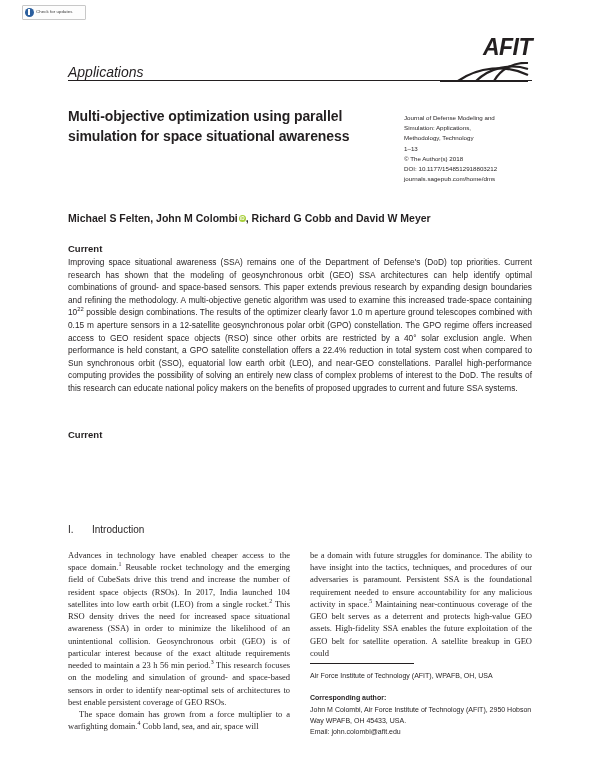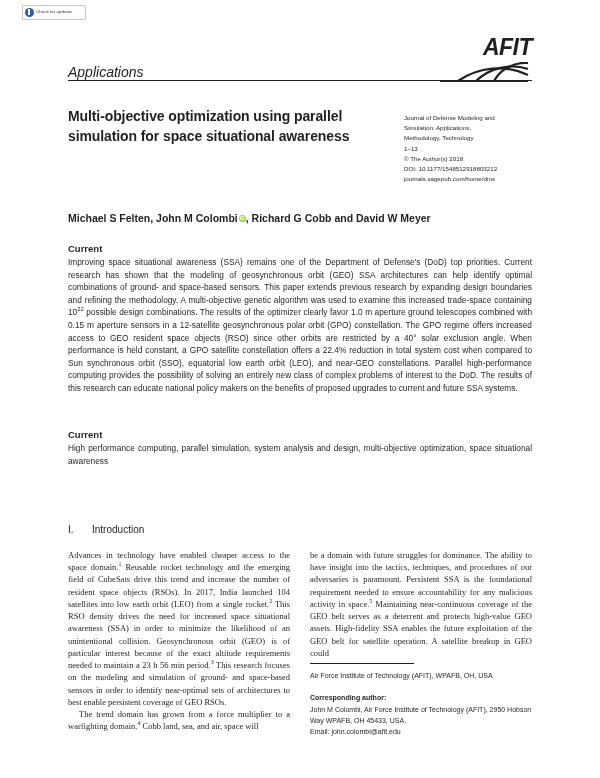--- a/index.html
+++ b/index.html
@@ -335,32 +335,31 @@
   <div class="authors">
     <span>Michael S Felten, John M Colombi</span><span class="orcid"></span><span>, Richard G Cobb and David W Meyer</span>
   </div>
 
   <div class="abstract-head">Current</div>
   <div class="abstract-body">
     <span>Improving space situational awareness (SSA) remains one of the Department of Defense's (DoD) top priorities. Current research has shown that the modeling of geosynchronous orbit (GEO) SSA architectures can help identify optimal combinations of ground- and space-based sensors. This paper extends previous research by expanding design boundaries and refining the methodology. A multi-objective genetic algorithm was used to examine this increased trade-space containing 10</span><sup>22</sup><span> possible design combinations. The results of the optimizer clearly favor 1.0 m aperture ground telescopes combined with 0.15 m aperture sensors in a 12-satellite geosynchronous polar orbit (GPO) constellation. The GPO regime offers increased access to GEO resident space objects (RSO) since other orbits are restricted by a 40° solar exclusion angle. When performance is held constant, a GPO satellite constellation offers a 22.4% reduction in total system cost when compared to Sun synchronous orbit (SSO), equatorial low earth orbit (LEO), and near-GEO constellations. Parallel high-performance computing provides the possibility of solving an entirely new class of complex problems of interest to the DoD. The results of this research can educate national policy makers on the benefits of proposed upgrades to current and future SSA systems.</span>
   </div>
 
   <div class="keywords-head">Current</div>
-  <div class="keywords-body">High performance computing, parallel simulation, system analysis and design, multi-objective optimization, space situational awareness</div>
 
   <div class="section-head">
     <span class="num">I.</span><span>Introduction</span>
   </div>
 
   <div class="col col-left">
     <p class="first">
       <span>Advances in technology have enabled cheaper access to the space domain.</span><sup>1</sup><span> Reusable rocket technology and the emerging field of CubeSats drive this trend and increase the number of resident space objects (RSOs). In 2017, India launched 104 satellites into low earth orbit (LEO) from a single rocket.</span><sup>2</sup><span> This RSO density drives the need for increased space situational awareness (SSA) in order to minimize the likelihood of an unintentional collision. Geosynchronous orbit (GEO) is of particular interest because of the exact altitude requirements needed to maintain a 23 h 56 min period.</span><sup>3</sup><span> This research focuses on the modeling and simulation of ground- and space-based sensors in order to identify near-optimal sets of architectures to best enable persistent coverage of GEO RSOs.</span>
     </p>
     <p>
-      <span>The trend domain has grown from a force multiplier to a warfighting domain.</span><sup>4</sup><span> Cobb land, sea, and air, space will</span>
+      <span>The space domain has grown from a force multiplier to a warfighting domain.</span><sup>4</sup><span> Cobb land, sea, and air, space will</span>
     </p>
   </div>
 
   <div class="col col-right">
     <p class="first">
       <span>be a domain with future struggles for dominance. The ability to have insight into the tactics, techniques, and procedures of our adversaries is paramount. Persistent SSA is the foundational requirement needed to ensure accountability for any malicious activity in space.</span><sup>5</sup><span> Maintaining near-continuous coverage of the GEO belt serves as a deterrent and protects high-value GEO assets. High-fidelity SSA enables the future exploitation of the GEO belt for satellite operation. A satellite breakup in GEO could</span>
     </p>
   </div>
 
   <div class="footer-rule"></div>

